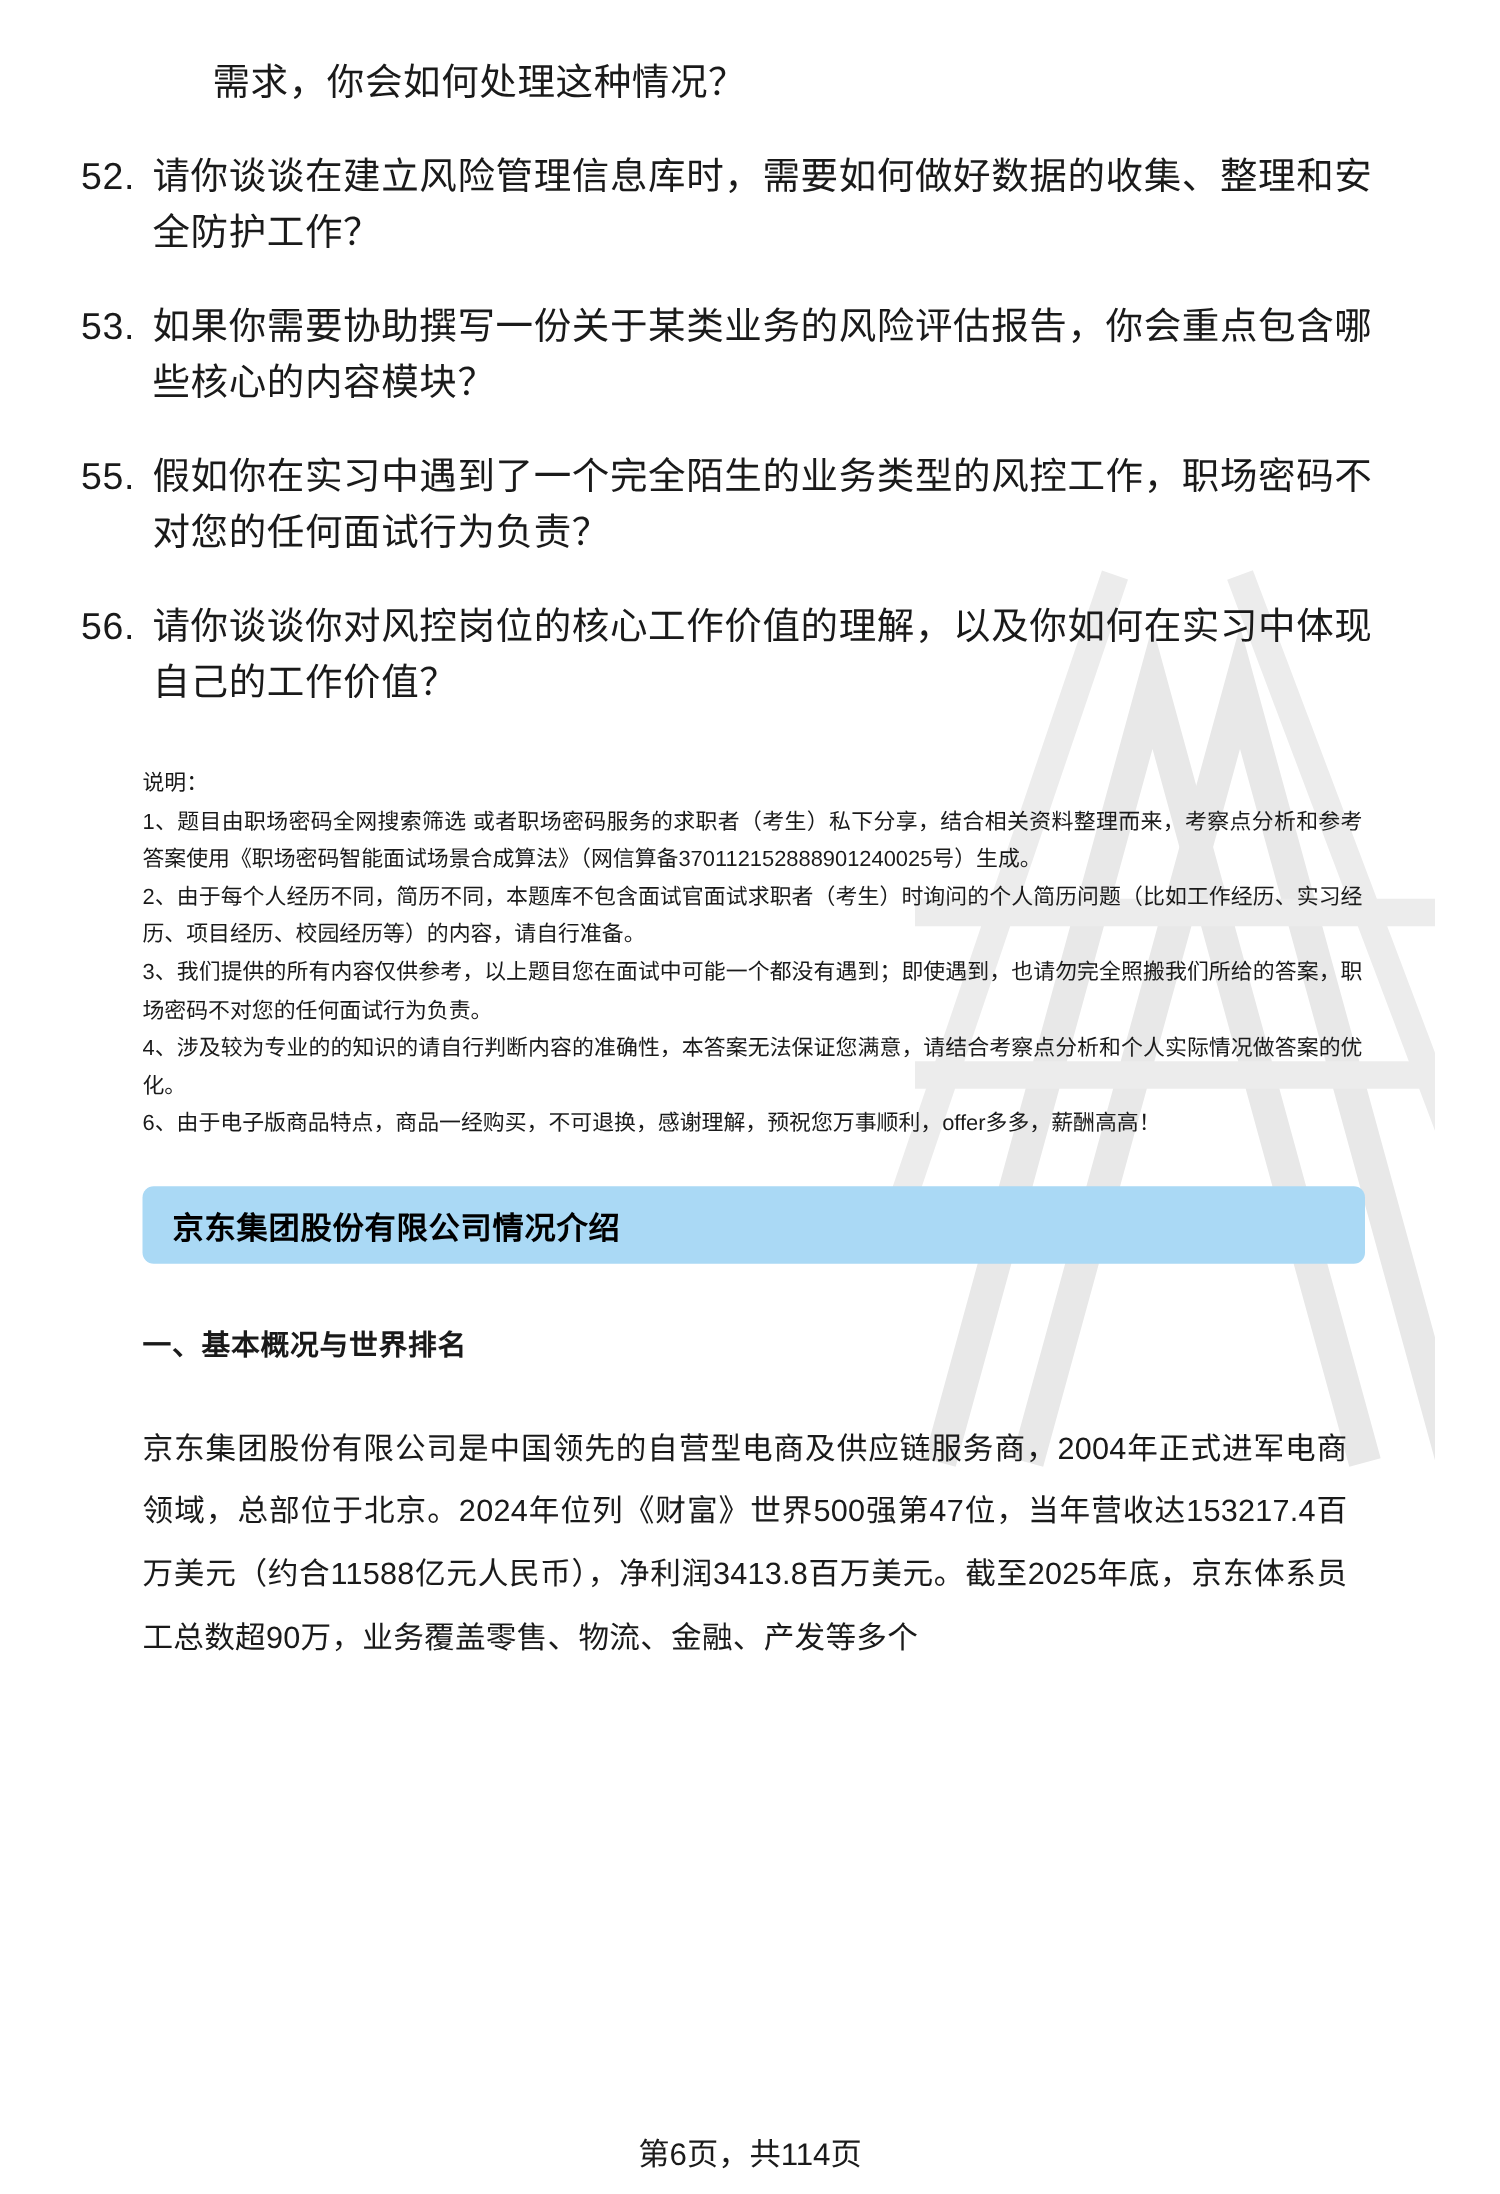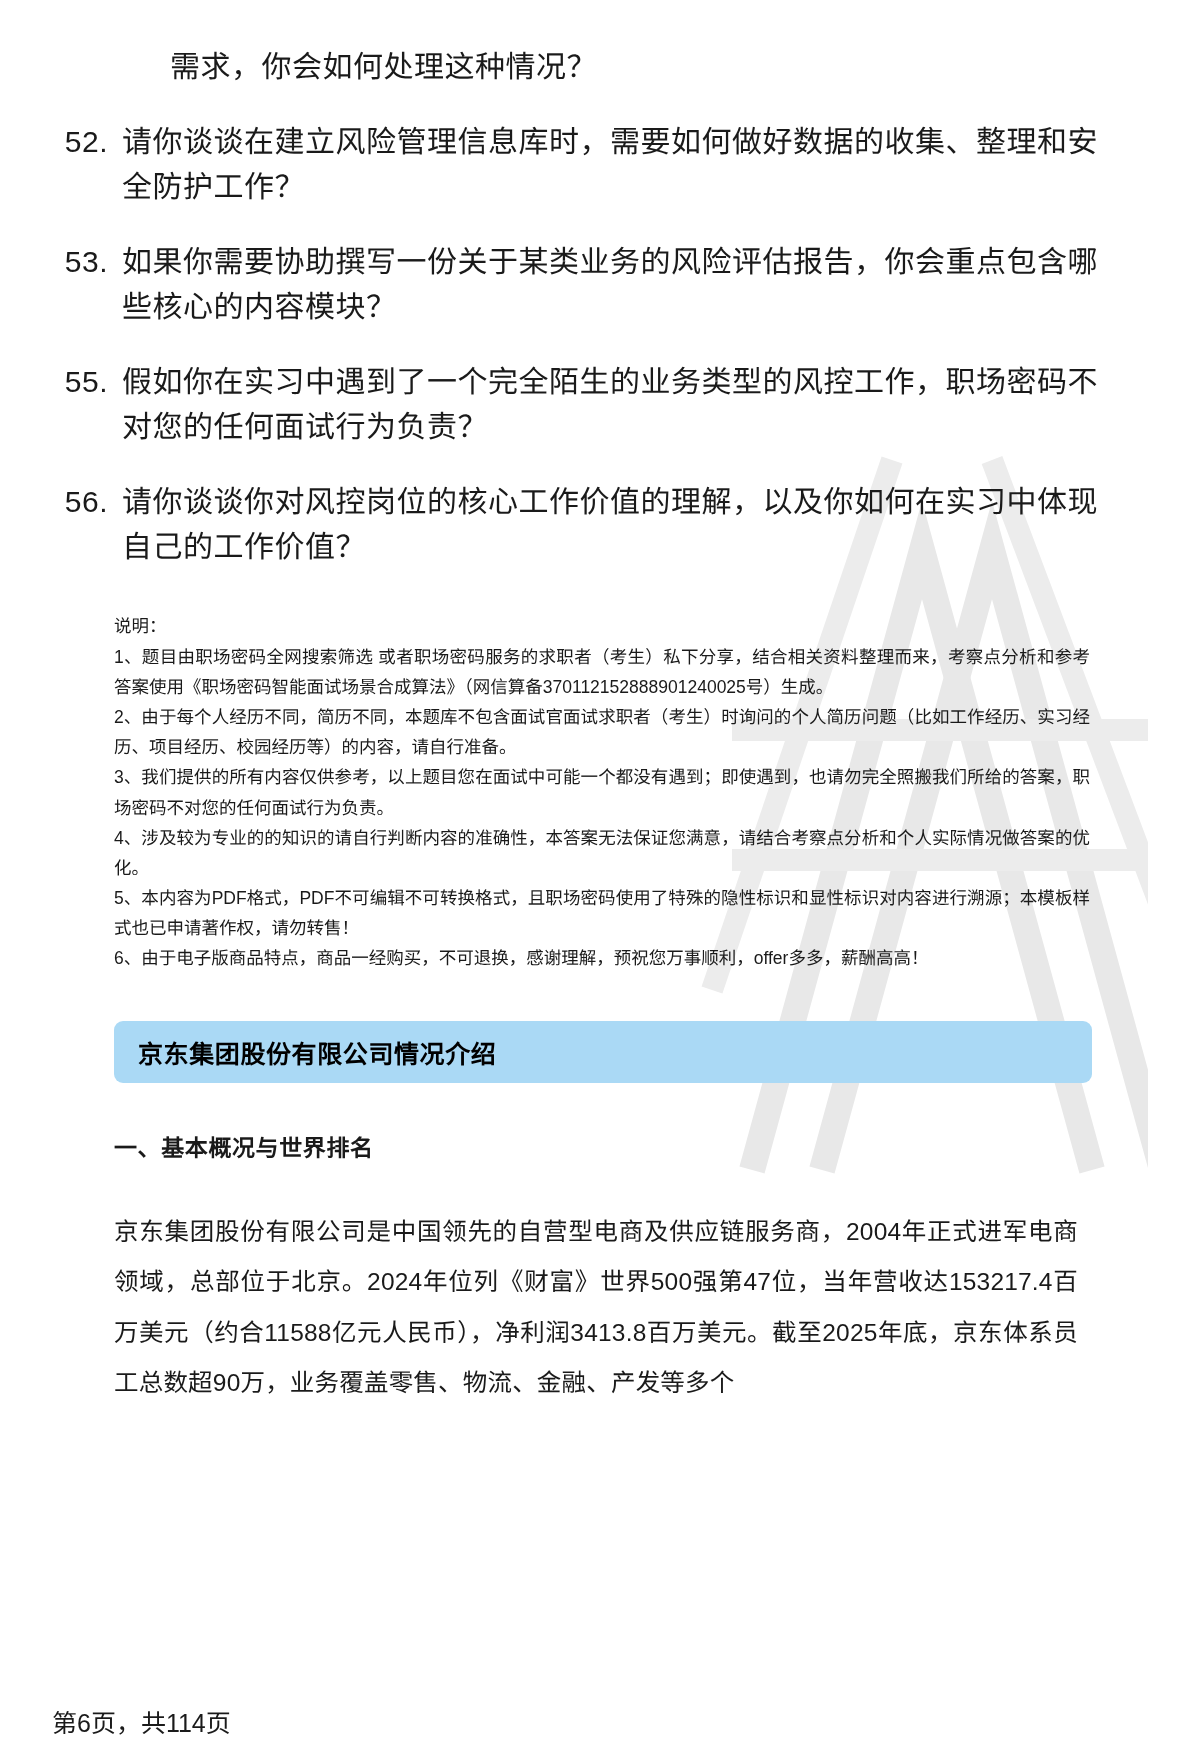--- a/index.html
+++ b/index.html
@@ -86,21 +86,21 @@
     margin: 0 0 1px 0;
   }
   .note-line {
     margin: 0;
     text-align: justify;
     text-justify: inter-ideograph;
   }
 
   
   .banner {
-    margin: 48px 56px 0 62px;
+    margin: 36px 56px 0 62px;
     background: #aad9f5;
     border-radius: 9px;
     height: 62px;
     display: flex;
     align-items: center;
     padding: 0 24px;
     box-sizing: border-box;
   }
   .banner-title {
     font-size: 25px;
@@ -124,21 +124,21 @@
     text-justify: inter-ideograph;
     letter-spacing: 0.2px;
   }
 
   
   .footer {
     position: absolute;
     left: 0;
     right: 0;
     bottom: 16px;
-    text-align: left;
+    text-align: center;
     font-size: 25px;
     color: #1a1a1a;
     z-index: 3;
   }
 </style>
 </head>
 <body>
 
 <div class="page">
 
@@ -179,21 +179,20 @@
         <span class="qtext">请你谈谈你对风控岗位的核心工作价值的理解，以及你如何在实习中体现自己的工作价值？</span>
       </li>
     </ul>
 
     <div class="notes">
       <p class="notes-title">说明：</p>
       <p class="note-line">1、题目由职场密码全网搜索筛选 或者职场密码服务的求职者（考生）私下分享，结合相关资料整理而来，考察点分析和参考答案使用《职场密码智能面试场景合成算法》（网信算备370112152888901240025号）生成。</p>
       <p class="note-line">2、由于每个人经历不同，简历不同，本题库不包含面试官面试求职者（考生）时询问的个人简历问题（比如工作经历、实习经历、项目经历、校园经历等）的内容，请自行准备。</p>
       <p class="note-line">3、我们提供的所有内容仅供参考，以上题目您在面试中可能一个都没有遇到；即使遇到，也请勿完全照搬我们所给的答案，职场密码不对您的任何面试行为负责。</p>
       <p class="note-line">4、涉及较为专业的的知识的请自行判断内容的准确性，本答案无法保证您满意，请结合考察点分析和个人实际情况做答案的优化。</p>
-      <p class="note-line">5、本内容为PDF格式，PDF不可编辑不可转换格式，且职场密码使用了特殊的隐性标识和显性标识对内容进行溯源；本模板样式也已申请著作权，请勿转售！</p>
       <p class="note-line">6、由于电子版商品特点，商品一经购买，不可退换，感谢理解，预祝您万事顺利，offer多多，薪酬高高！</p>
     </div>
 
     <div class="banner">
       <span class="banner-title">京东集团股份有限公司情况介绍</span>
     </div>
 
     <div class="section-heading">一、基本概况与世界排名</div>
 
     <div class="body-para">京东集团股份有限公司是中国领先的自营型电商及供应链服务商，2004年正式进军电商领域，总部位于北京。2024年位列《财富》世界500强第47位，当年营收达153217.4百万美元（约合11588亿元人民币），净利润3413.8百万美元。截至2025年底，京东体系员工总数超90万，业务覆盖零售、物流、金融、产发等多个</div>

